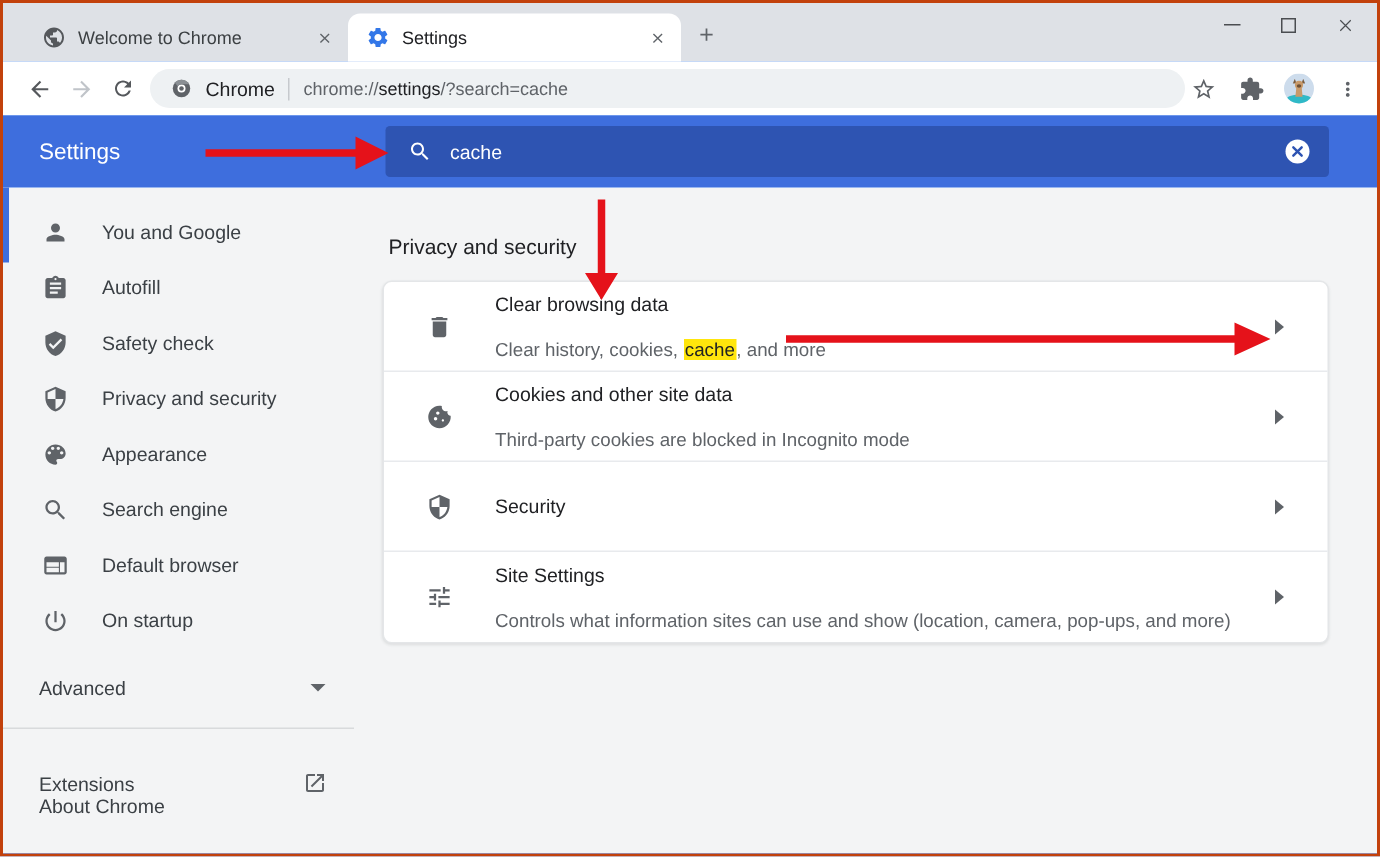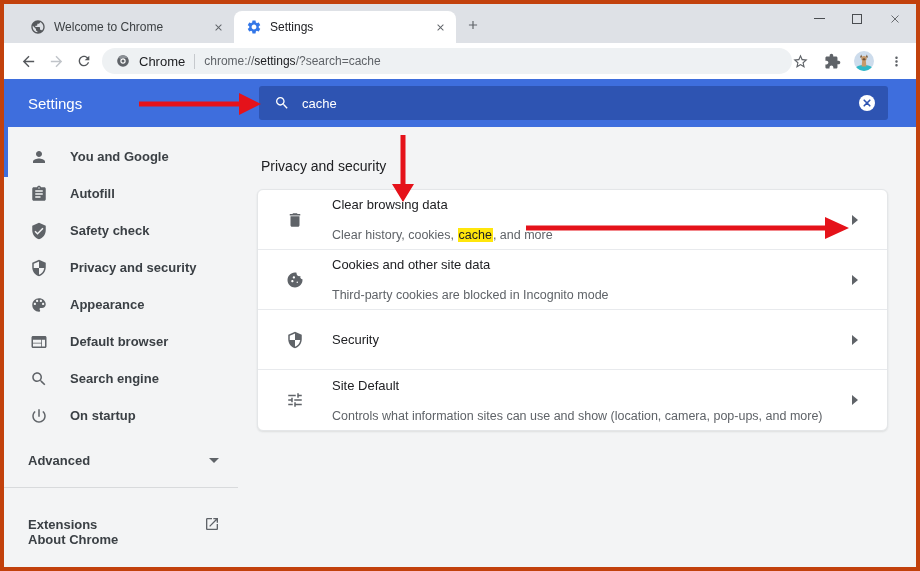--- a/index.html
+++ b/index.html
@@ -4,21 +4,21 @@
 <style>
   :root{
     --header_blue:#3e6edd; --search_box_blue:#2e54b2; --arrow_red:#e5121a;
     --highlight_yellow:#ffe60c; --tabstrip_bg:#dee1e6; --toolbar_bg:#ffffff;
     --omnibox_bg:#eef1f3; --main_bg:#f3f4f5; --card_bg:#ffffff;
     --text_primary:#202124; --text_secondary:#5f6368; --icon_gray:#5f6368;
     --favicon_blue:#3377e8; --divider:#e8eaed;
   }
   *{box-sizing:border-box; margin:0; padding:0;}
   body{font-family:"Liberation Sans","DejaVu Sans",sans-serif; background:#fff;}
-  .window{position:relative; width:920px; height:571px; border:4px solid #c2410c; overflow:hidden; background:#3b82f6;}
+  .window{position:relative; width:920px; height:571px; border:2px solid #c2410c; overflow:hidden; background:#3b82f6;}
 
   
   .tabstrip{position:absolute; left:0; top:0; width:100%; height:39px; background:var(--tabstrip_bg);}
   .tab{position:absolute; top:7px; height:32px; display:flex; align-items:center; padding:0 8px 0 12px; gap:8px; border-radius:8px 8px 0 0; width:216px; cursor:default;}
   .tab .tab-label{font-size:12px; color:#3c4043; white-space:nowrap; overflow:hidden; flex:1;}
   .tab.active{background:#fff; width:222px;}
   .tab.active .tab-label{color:var(--text_primary);}
   .tab-close{width:16px; height:16px; display:flex; align-items:center; justify-content:center; border-radius:8px; color:var(--icon_gray); flex:none;}
   .newtab{position:absolute; left:458px; top:12px; width:22px; height:17px; display:flex; align-items:center; justify-content:center; color:var(--icon_gray);}
   .wincontrols{position:absolute; right:2px; top:0; height:29px; display:flex;}
@@ -46,21 +46,21 @@
   .searchbox{position:absolute; left:255px; top:7px; width:629px; height:34px; background:var(--search_box_blue); border-radius:3px; display:flex; align-items:center; padding:0 15px; gap:12px;}
   .search-input{flex:1; background:transparent; border:none; outline:none; color:#fff; font-size:13px; font-weight:500; font-family:inherit;}
   .clearbtn{position:absolute; right:13px; top:9px; width:16px; height:16px; border-radius:8px; background:#fff; display:flex; align-items:center; justify-content:center; cursor:pointer;}
 
   
   .main{position:absolute; left:0; top:123px; width:100%; bottom:0; background:var(--main_bg);}
   .bluestrip{position:absolute; left:0; top:0; width:4px; height:50px; background:var(--header_blue);}
   .sidebar{position:absolute; left:0; top:0; width:240px; bottom:0; padding-top:11px;}
   .side-item{height:37px; display:flex; align-items:center; padding-left:26px; gap:22px; cursor:pointer;}
   .side-item .sicon{width:18px; height:18px; color:var(--icon_gray); flex:none; display:flex;}
-  .side-label{font-size:13px; font-weight:700; color:#3b4045;}
+  .side-label{font-size:13px; font-weight:400; color:#3b4045;}
   .adv-row{height:37px; margin-top:8px; display:flex; align-items:center; padding:0 25px 0 24px; cursor:pointer;}
   .caret-down{margin-left:auto; width:0; height:0; border-left:5px solid transparent; border-right:5px solid transparent; border-top:5px solid var(--icon_gray);}
   .side-divider{margin-top:8px; width:234px; border-top:1px solid #d8dadc;}
   .ext-row{height:37px; margin-top:7px; display:flex; align-items:flex-end; padding:0 24px; cursor:pointer;}
   .ext-row .open-new{margin-left:auto; width:16px; height:16px; color:var(--icon_gray); display:flex;}
   .about-row{height:37px; display:flex; padding-left:24px; cursor:pointer;}
 
   .content{position:absolute; left:240px; right:0; top:0; bottom:0;}
   .section-title{position:absolute; left:17px; top:29px; font-size:14px; font-weight:500; color:var(--text_primary); line-height:20px;}
   .card{position:absolute; left:13px; top:62px; width:631px; background:var(--card_bg); border:1px solid #e4e6e8; border-radius:6px; box-shadow:0 1px 2px rgba(60,64,67,.12);}
@@ -243,32 +243,32 @@
         <span class="sicon">
             <svg width="18" height="18" viewBox="0 0 24 24" fill="currentColor">
               <path d="M12 3c-4.97 0-9 4.03-9 9s4.03 9 9 9c.83 0 1.5-.67 1.5-1.5 0-.39-.15-.74-.39-1.01-.23-.26-.38-.61-.38-.99 0-.83.67-1.5 1.5-1.5H16c2.76 0 5-2.24 5-5 0-4.42-4.03-8-9-8zm-5.5 9c-.83 0-1.5-.67-1.5-1.5S5.67 9 6.5 9 8 9.67 8 10.5 7.33 12 6.5 12zm3-4C8.67 8 8 7.33 8 6.5S8.67 5 9.5 5s1.5.67 1.5 1.5S10.33 8 9.5 8zm5 0c-.83 0-1.5-.67-1.5-1.5S13.67 5 14.5 5s1.5.67 1.5 1.5S15.33 8 14.5 8zm3 4c-.83 0-1.5-.67-1.5-1.5S16.67 9 17.5 9s1.5.67 1.5 1.5-.67 1.5-1.5 1.5z"></path>
             </svg>
           </span>
         <span class="side-label">Appearance</span>
       </div>
       <div class="side-item">
         <span class="sicon">
             <svg width="18" height="18" viewBox="0 0 24 24" fill="currentColor">
+              <path d="M15.5 14h-.79l-.28-.27C15.41 12.59 16 11.11 16 9.5 16 5.91 13.09 3 9.5 3S3 5.91 3 9.5 5.91 16 9.5 16c1.61 0 3.09-.59 4.23-1.57l.27.28v.79l5 4.99L20.49 19l-4.99-5zm-6 0C7.01 14 5 11.99 5 9.5S7.01 5 9.5 5 14 7.01 14 9.5 11.99 14 9.5 14z"></path>
+            </svg>
+          </span>
+        <span class="side-label">Search engine</span>
+      </div>
+      <div class="side-item">
+        <span class="sicon">
+            <svg width="18" height="18" viewBox="0 0 24 24" fill="currentColor">
               <path d="M20 4H4c-1.1 0-1.99.9-1.99 2L2 18c0 1.1.9 2 2 2h16c1.1 0 2-.9 2-2V6c0-1.1-.9-2-2-2zm-5 14H4v-4h11v4zm0-5H4V9h11v4zm5 5h-4V9h4v9z"></path>
             </svg>
           </span>
         <span class="side-label">Default browser</span>
-      </div>
-      <div class="side-item">
-        <span class="sicon">
-            <svg width="18" height="18" viewBox="0 0 24 24" fill="currentColor">
-              <path d="M15.5 14h-.79l-.28-.27C15.41 12.59 16 11.11 16 9.5 16 5.91 13.09 3 9.5 3S3 5.91 3 9.5 5.91 16 9.5 16c1.61 0 3.09-.59 4.23-1.57l.27.28v.79l5 4.99L20.49 19l-4.99-5zm-6 0C7.01 14 5 11.99 5 9.5S7.01 5 9.5 5 14 7.01 14 9.5 11.99 14 9.5 14z"></path>
-            </svg>
-          </span>
-        <span class="side-label">Search engine</span>
       </div>
       <div class="side-item">
         <span class="sicon">
             <svg width="18" height="18" viewBox="0 0 24 24" fill="currentColor">
               <path d="M13 3h-2v10h2V3zm4.83 2.17l-1.42 1.42C17.99 7.86 19 9.81 19 12c0 3.87-3.13 7-7 7s-7-3.13-7-7c0-2.19 1.01-4.14 2.58-5.42L6.17 5.17C4.23 6.82 3 9.26 3 12c0 4.97 4.03 9 9 9s9-4.03 9-9c0-2.74-1.23-5.18-3.17-6.83z"></path>
             </svg>
           </span>
         <span class="side-label">On startup</span>
       </div>
 
@@ -334,21 +334,21 @@
           <span class="chev"></span>
         </div>
 
         <div class="crow">
           <span class="ricon">
               <svg width="18" height="18" viewBox="0 0 24 24" fill="currentColor">
                 <path d="M3 17v2h6v-2H3zM3 5v2h10V5H3zm10 16v-2h8v-2h-8v-2h-2v6h2zM7 9v2H3v2h4v2h2V9H7zm14 4v-2H11v2h10zm-6-4h2V7h4V5h-4V3h-2v6z"></path>
               </svg>
             </span>
           <span class="rtext">
-            <span class="rtitle">Site Default</span>
+            <span class="rtitle">Site Settings</span>
             <span class="rsub">Controls what information sites can use and show (location, camera, pop-ups, and more)</span>
           </span>
           <span class="chev"></span>
         </div>
 
       </div>
     </main>
   </div>
 
   <svg class="arrows" viewBox="0 0 918 569">

